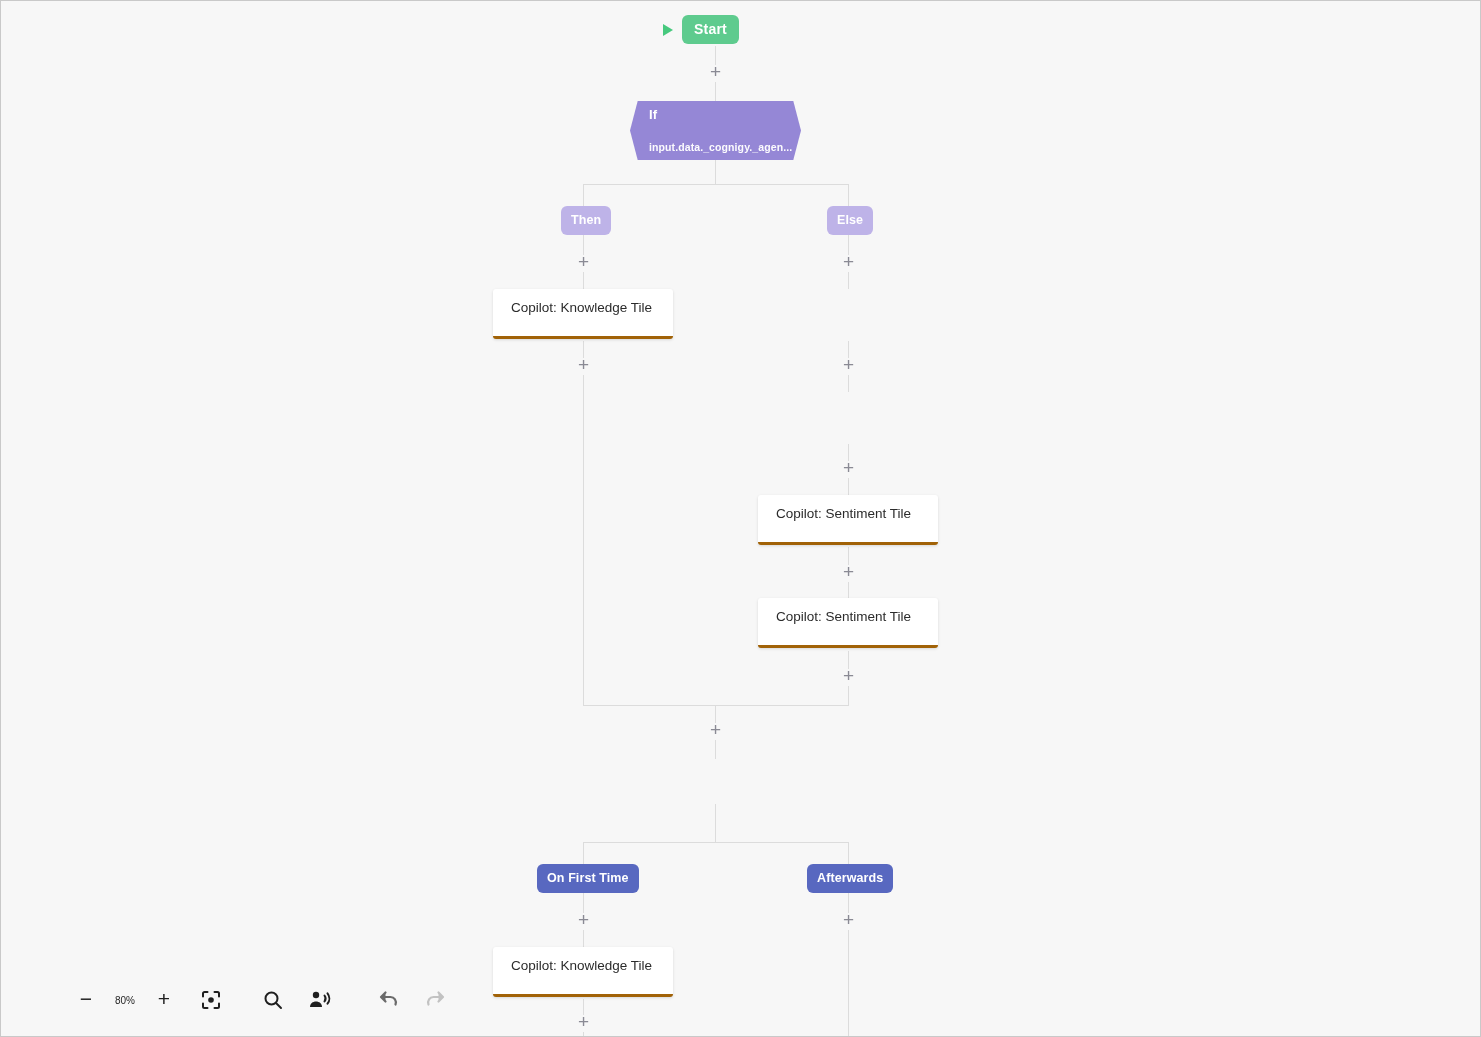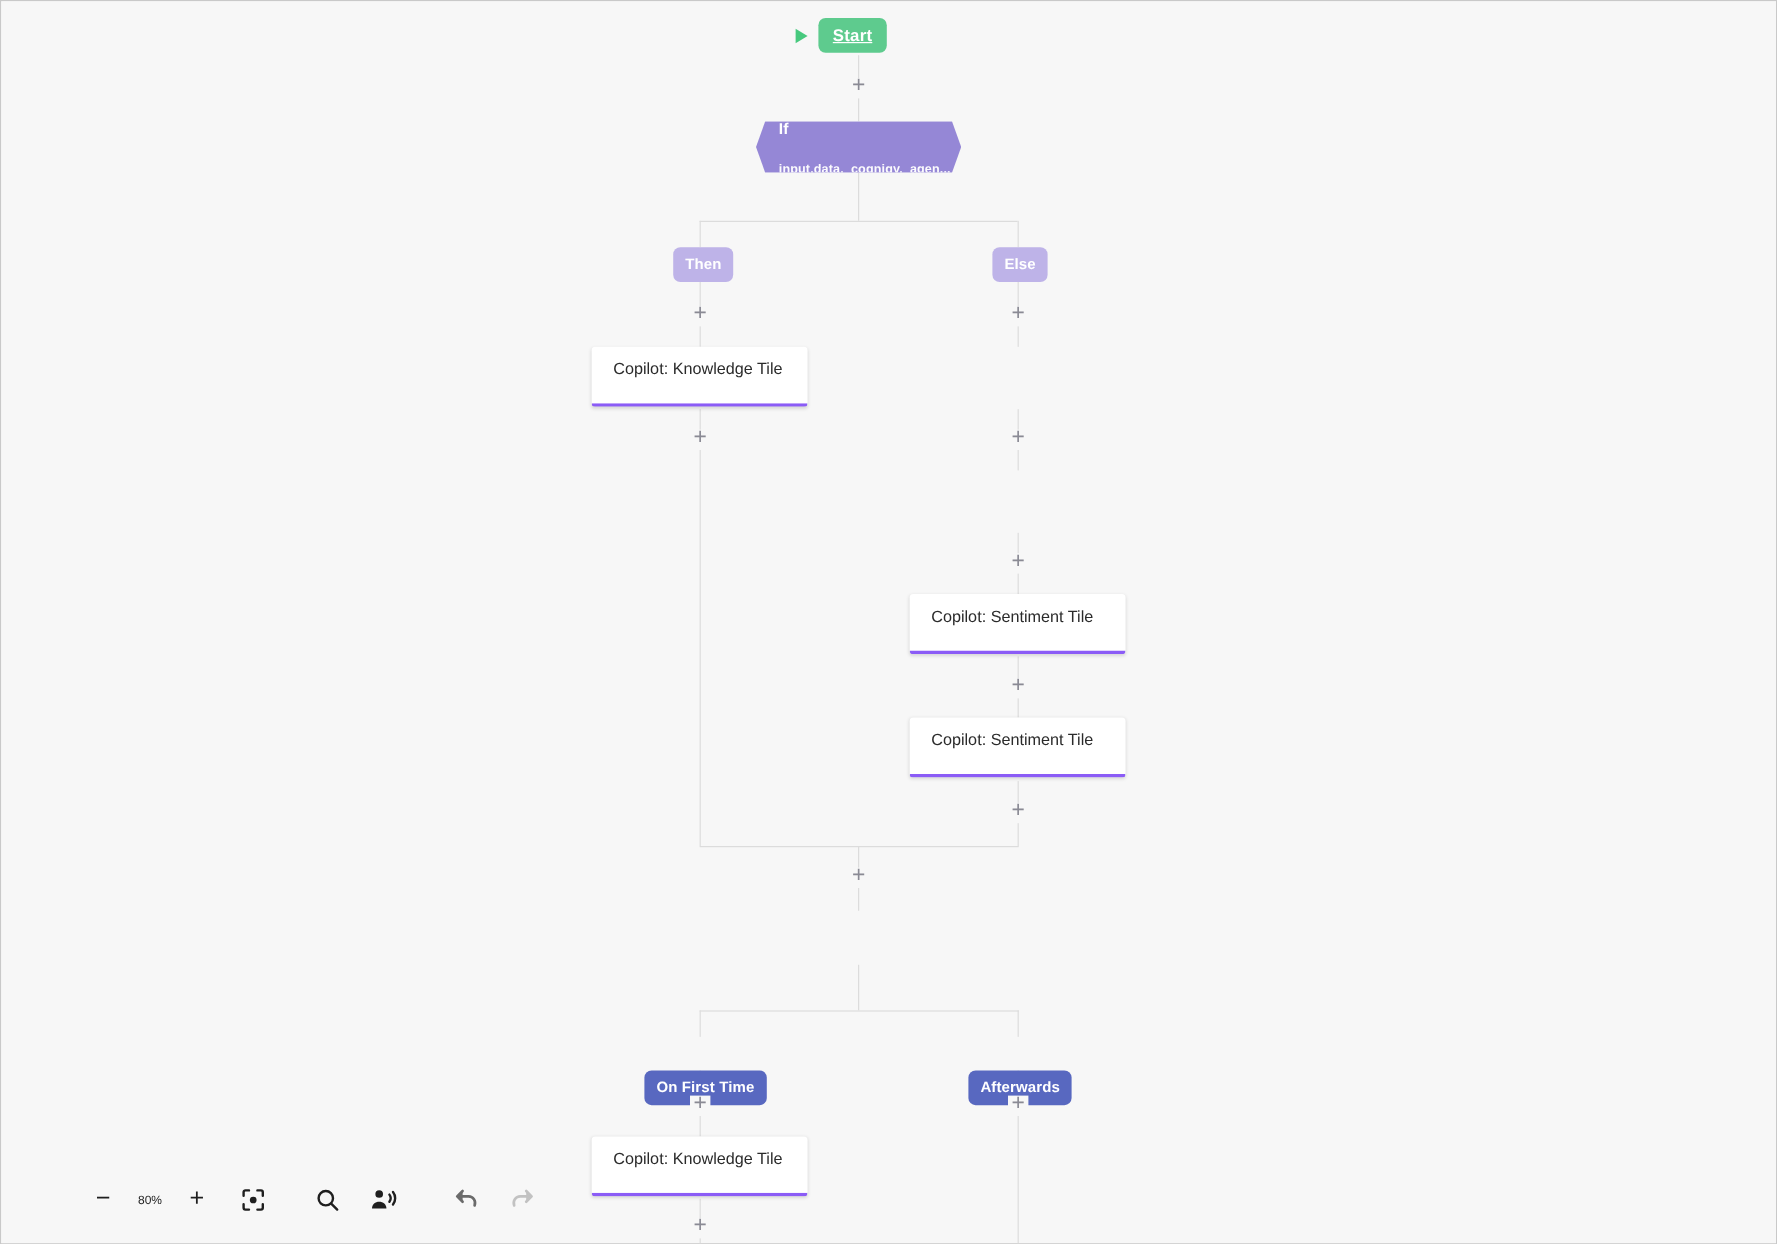--- a/index.html
+++ b/index.html
@@ -66,21 +66,20 @@
   }
   .start-btn {
     background: #5ecb8e;
     color: #ffffff;
     font-size: 14px;
     font-weight: bold;
     border-radius: 6px;
     padding: 6px 12px 7px;
     letter-spacing: .2px;
     cursor: pointer;
-    text-decoration: underline;
   }
 
   
   .hexnode {
     position: absolute;
     color: #ffffff;
     cursor: pointer;
     -webkit-clip-path: polygon(4.5% 0, 95.5% 0, 100% 50%, 95.5% 100%, 4.5% 100%, 0 50%);
     clip-path: polygon(4.5% 0, 95.5% 0, 100% 50%, 95.5% 100%, 4.5% 100%, 0 50%);
     display: flex;
@@ -118,30 +117,30 @@
     font-size: 12.5px;
     font-weight: bold;
     border-radius: 6px;
     padding: 7px 10px 8px;
     text-align: center;
     white-space: nowrap;
     cursor: pointer;
     letter-spacing: .1px;
   }
   .chip.light { background: #beb3e8; }
-  .chip.dark  { background: #5868c0; margin-top: 28px; }
+  .chip.dark  { background: #5868c0; }
 
   
   .card {
     position: absolute;
     width: 180px;
     height: 50px;
     background: #ffffff;
     border-radius: 3px;
-    border-bottom: 3px solid #8b5cf6;
+    border-bottom: 3px solid #a16207;
     box-shadow: 0 1px 3px rgba(0,0,0,.13);
     cursor: pointer;
   }
   .card .card-label {
     position: absolute;
     left: 18px;
     top: 11px;
     font-size: 13.5px;
     color: #2b2b2b;
     white-space: nowrap;
@@ -224,21 +223,21 @@
 
   <div class="vline" style="left:847px; top:891px; height:146px;"></div>
 
   <div class="start-wrap" style="left:662px; top:14px;">
     <div class="start-play"></div>
     <div class="start-btn">Start</div>
   </div>
 
   <div class="plus" style="left:706px; top:64px;"></div>
 
-  <div class="hexnode if" style="left:629px; top:100px; width:171px; height:43px;">
+  <div class="hexnode if" style="left:629px; top:100px; width:171px; height:59px;">
     <div class="hx-title">If</div>
     <div class="hx-sub">input.data._cognigy._agen...</div>
   </div>
 
   <div class="chip light" style="left:560px; top:205px;">Then</div>
   <div class="chip light" style="left:826px; top:205px;">Else</div>
 
   <div class="plus" style="left:574px; top:254px;"></div>
   <div class="plus" style="left:839px; top:254px;"></div>
 

